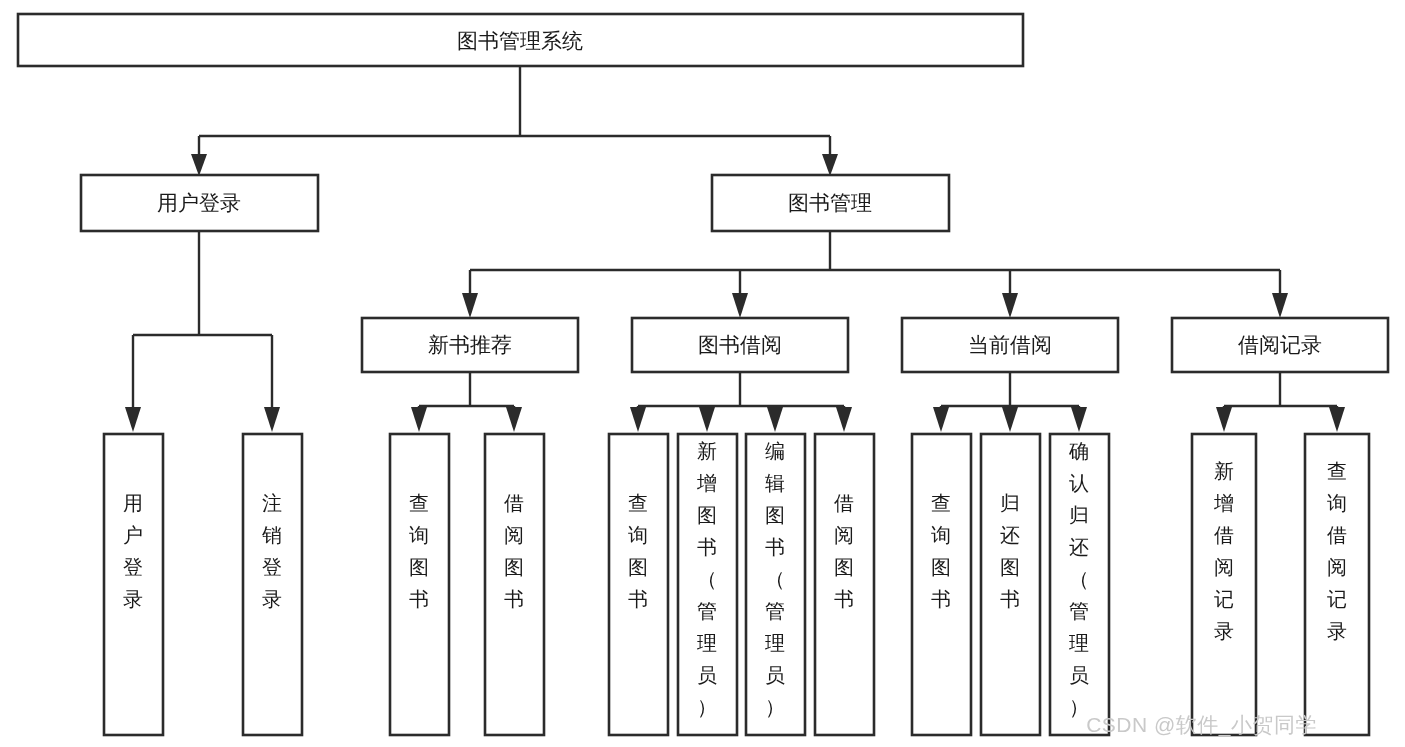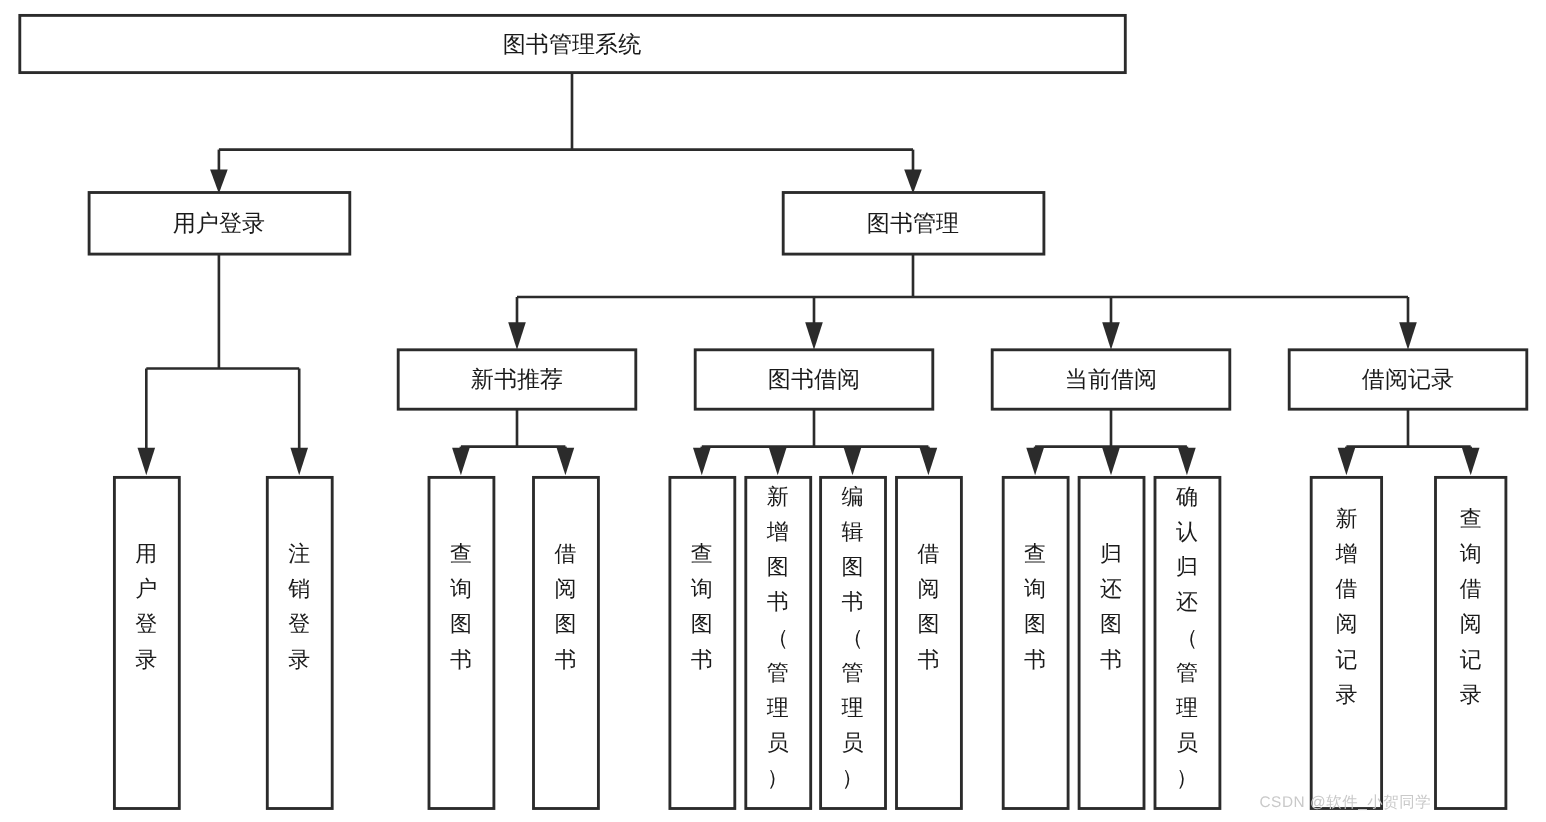--- a/index.html
+++ b/index.html
@@ -49,24 +49,24 @@
     dominant-baseline: middle;
   }
   .node-label-v {
     font-family: "Liberation Sans", "DejaVu Sans", sans-serif;
     font-size: 20px;
     fill: #1a1a1a;
     text-anchor: middle;
   }
   .watermark {
     position: absolute;
-    right: 16px;
+    right: 0;
     bottom: 8px;
     font-family: "Liberation Sans", "DejaVu Sans", sans-serif;
-    font-size: 14px;
+    font-size: 21px;
     color: #c9c9c9;
     letter-spacing: 0.5px;
     white-space: nowrap;
     pointer-events: none;
   }
 </style>
 </head>
 <body>
 
 <div id="diagram-root">

